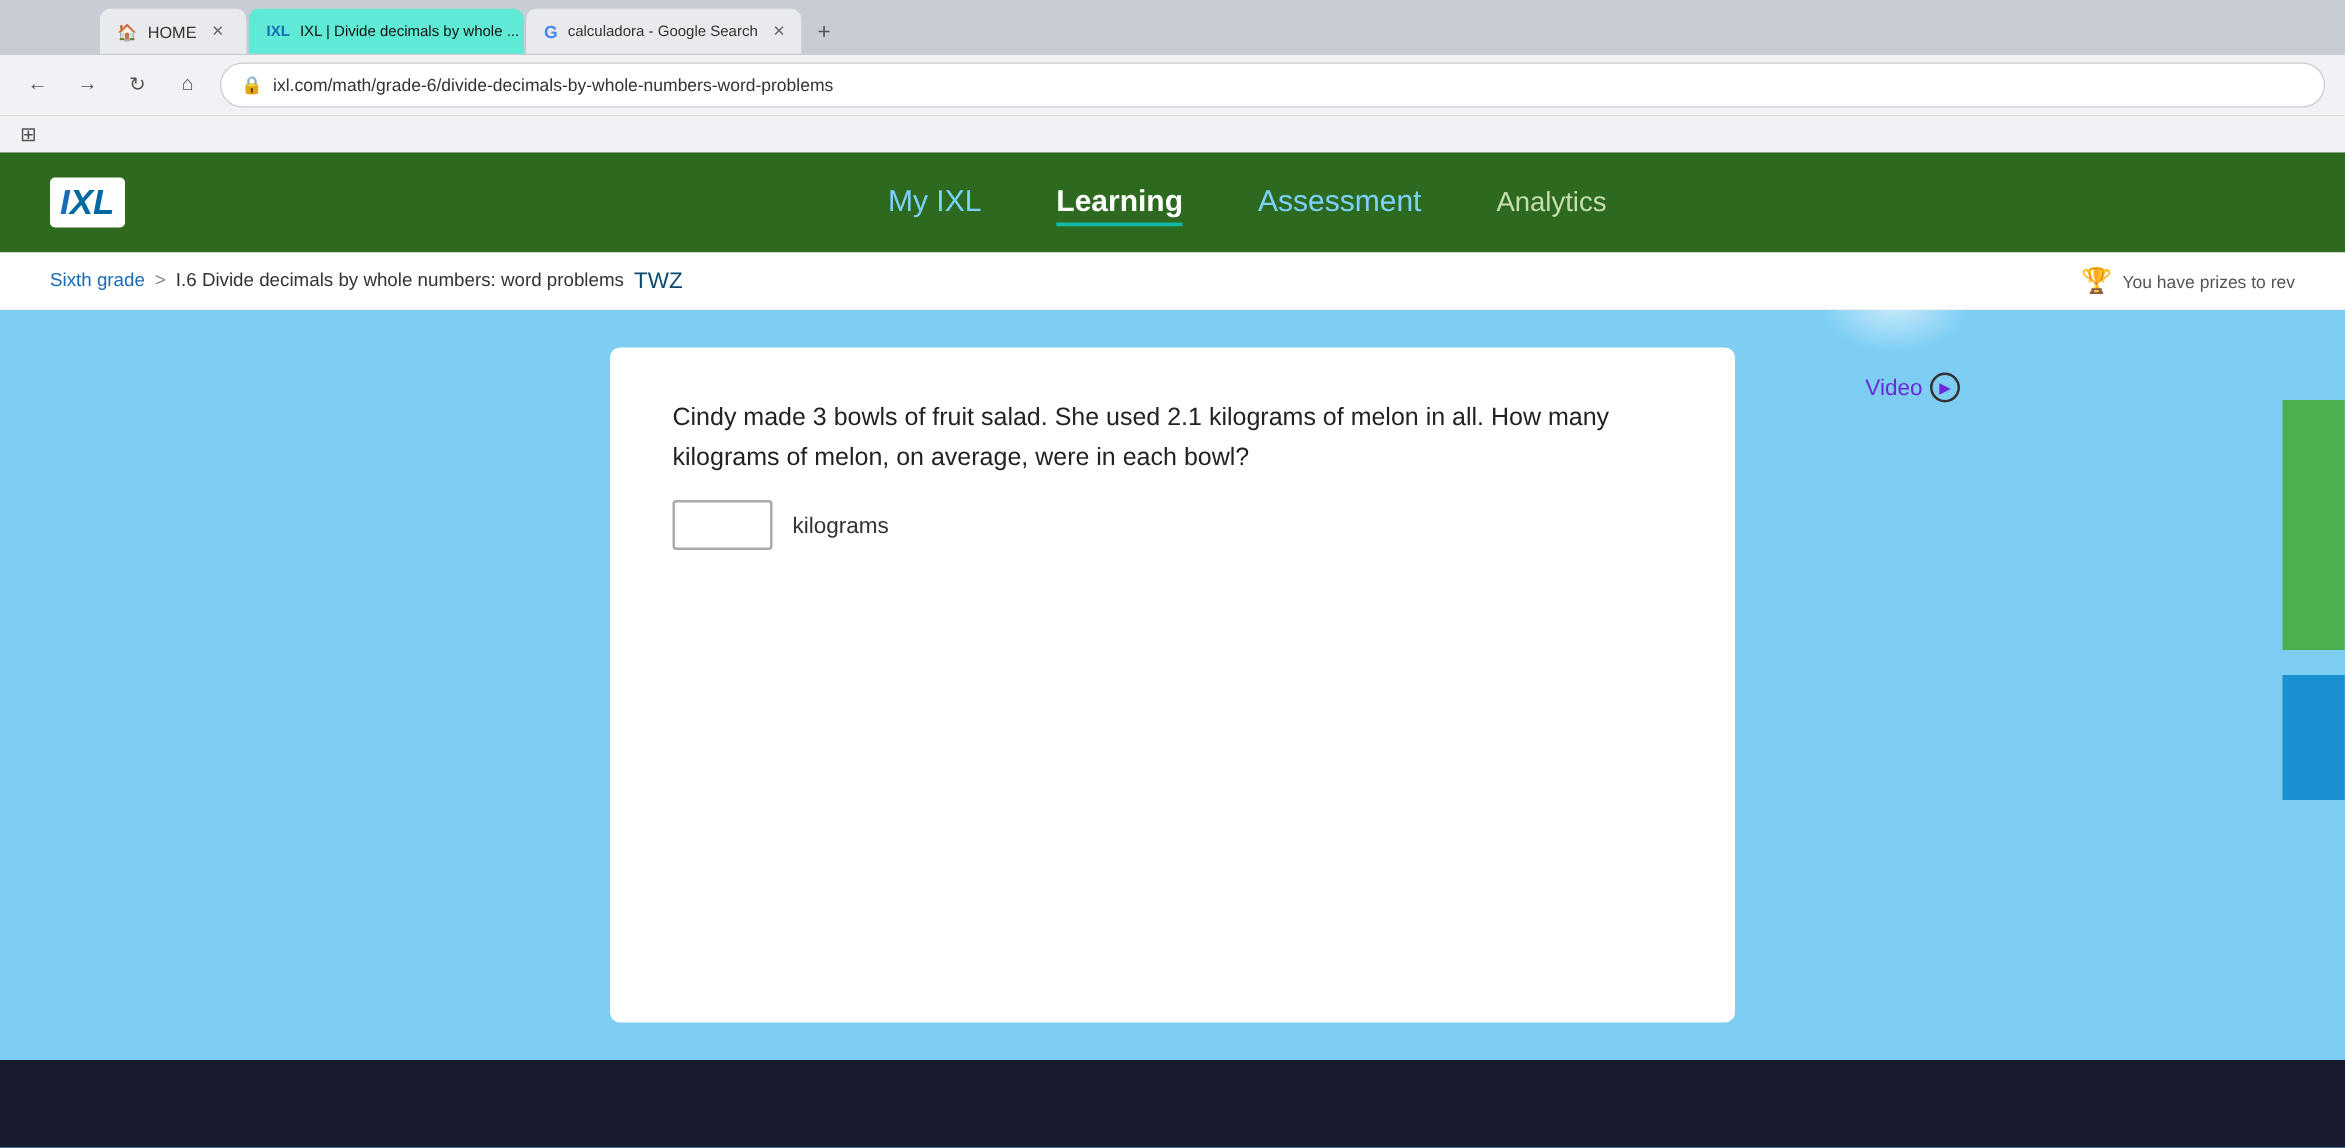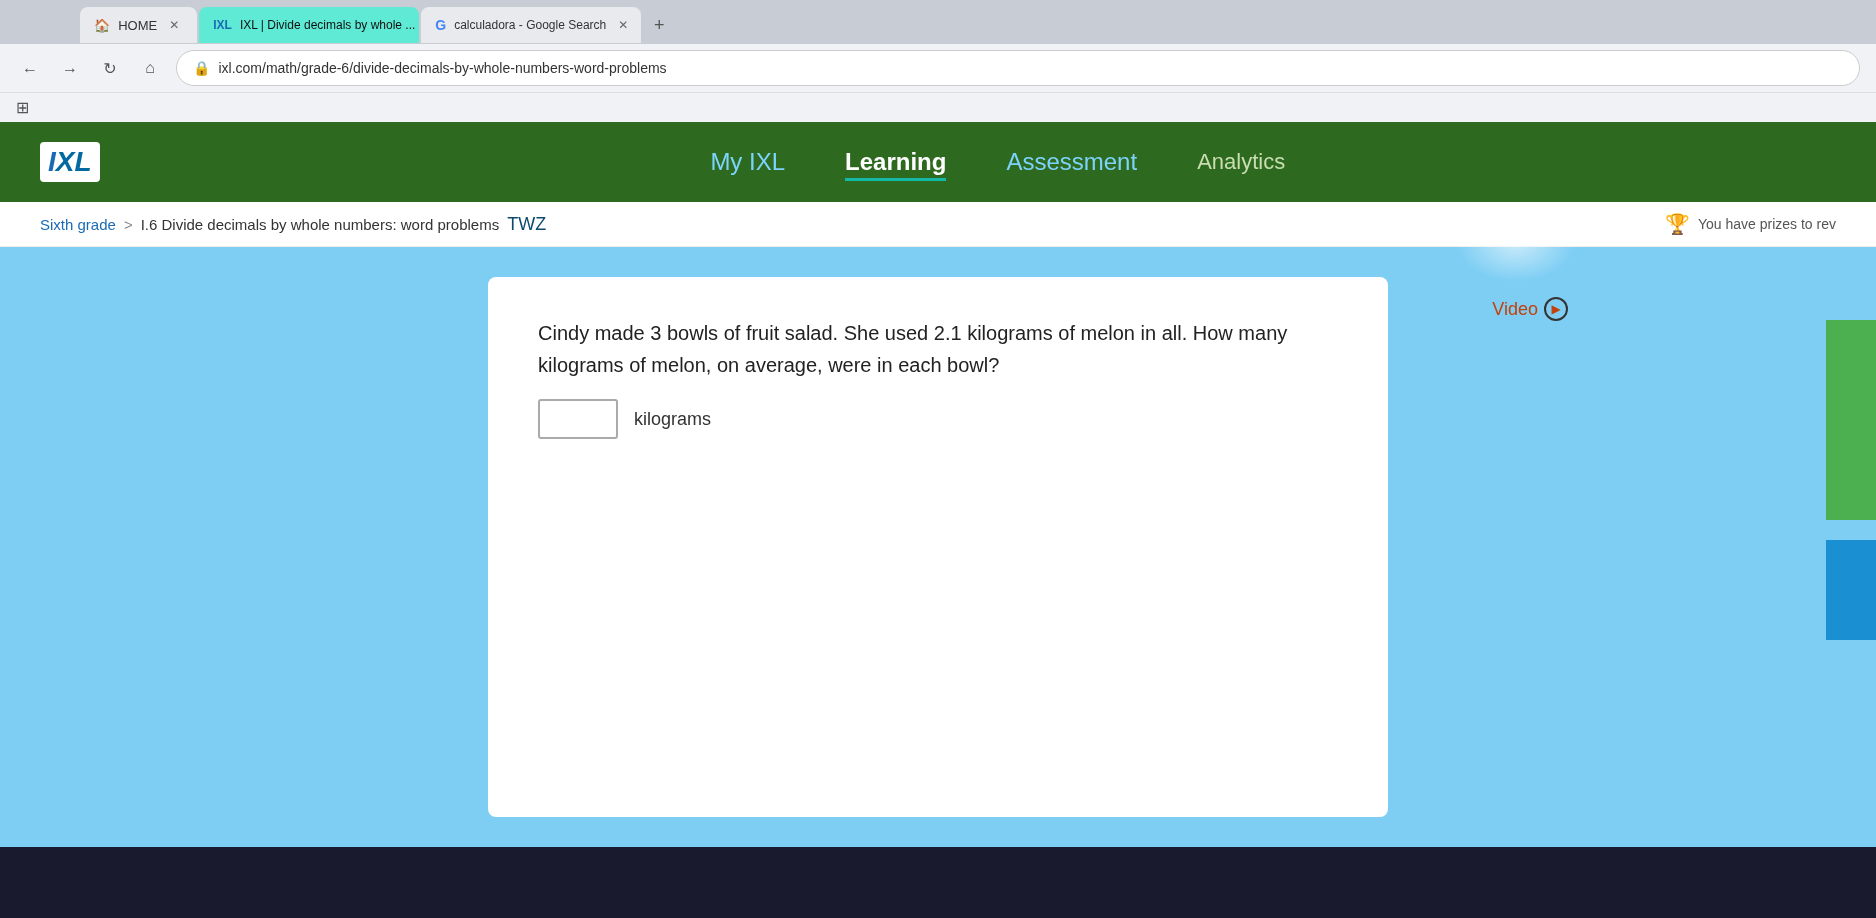--- a/index.html
+++ b/index.html
@@ -233,21 +233,21 @@
     }
 
     .video-btn {
       position: absolute;
       top: 20px;
       right: -180px;
       display: flex;
       align-items: center;
       gap: 6px;
       font-size: 18px;
-      color: #c2410c;
+      color: #6d28d9;
       cursor: pointer;
       justify-content: flex-end;
     }
 
     .video-play {
       width: 24px;
       height: 24px;
       border: 2px solid #333;
       border-radius: 50%;
       display: flex;

